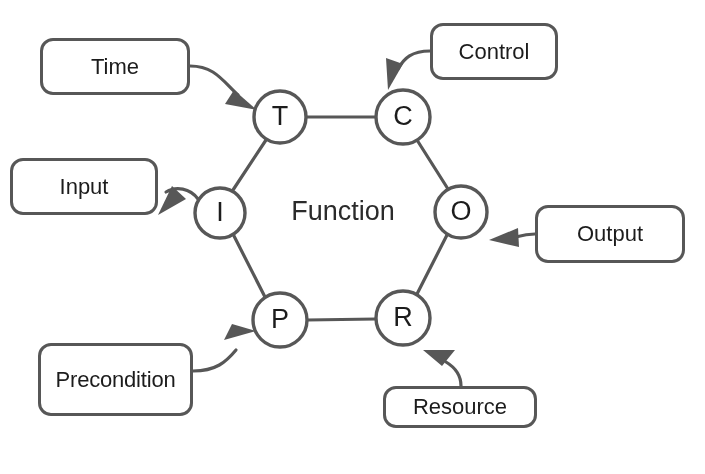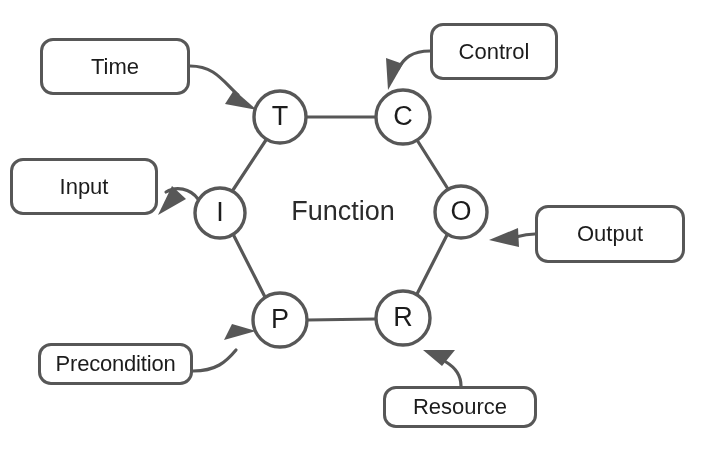--- a/index.html
+++ b/index.html
@@ -175,21 +175,21 @@
   </div>
 
   <div class="ext-box" style="left:535px; top:205px; width:150px; height:58px;">
     <span>Output</span>
   </div>
 
   <div class="ext-box" style="left:383px; top:386px; width:154px; height:42px;">
     <span>Resource</span>
   </div>
 
-  <div class="ext-box tight" style="left:38px; top:343px; width:155px; height:42px;">
+  <div class="ext-box tight" style="left:38px; top:343px; width:155px; height:73px;">
     <span>Precondition</span>
   </div>
 
   <div class="ext-box" style="left:10px; top:158px; width:148px; height:57px;align-items:center;">
     <span>Input</span>
   </div>
 
 </div>
 
 </body></html>

